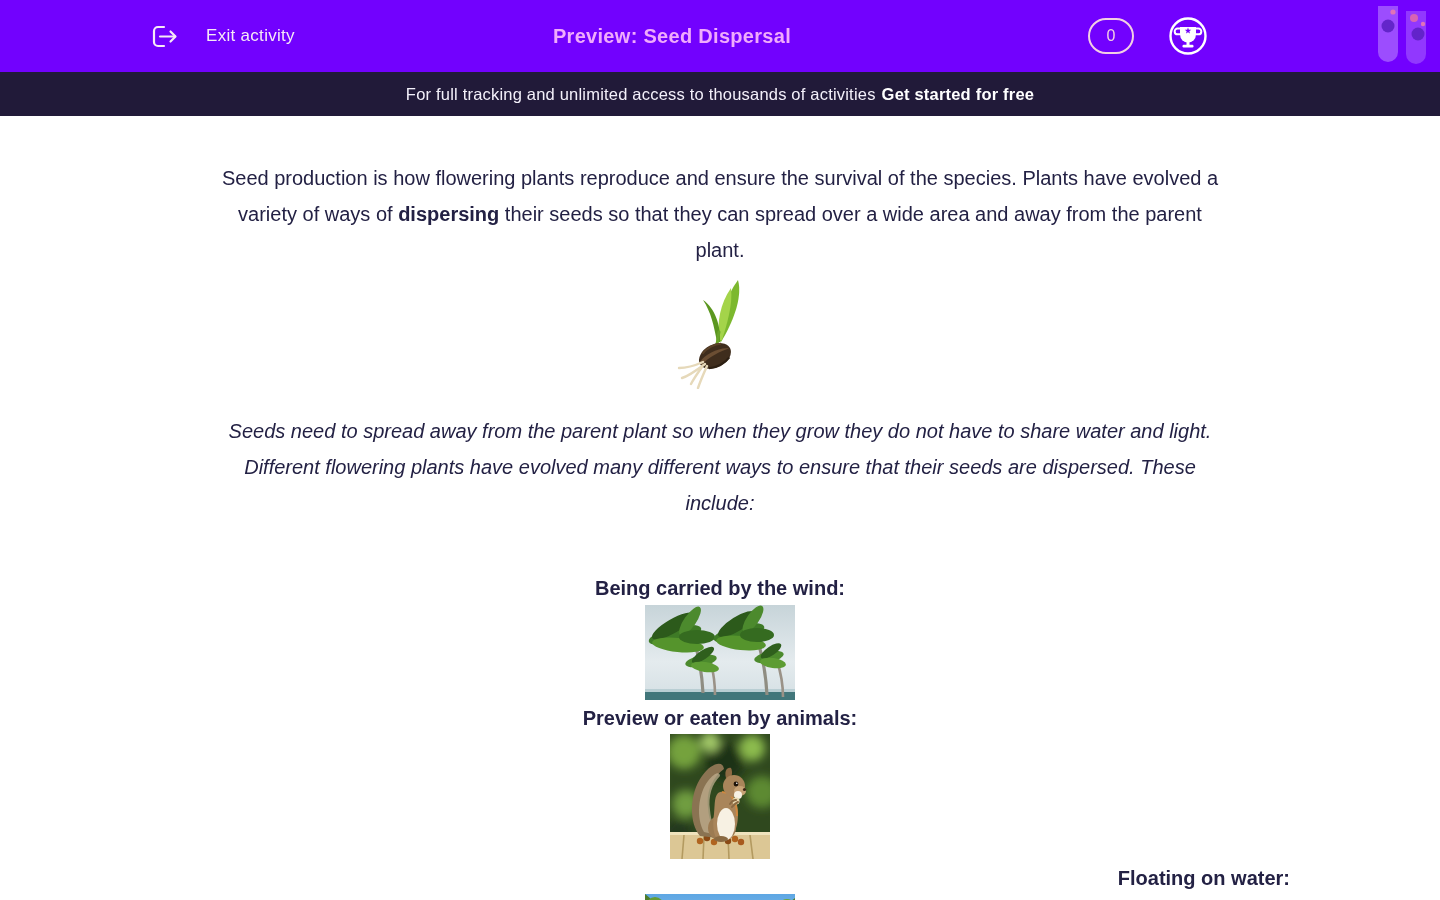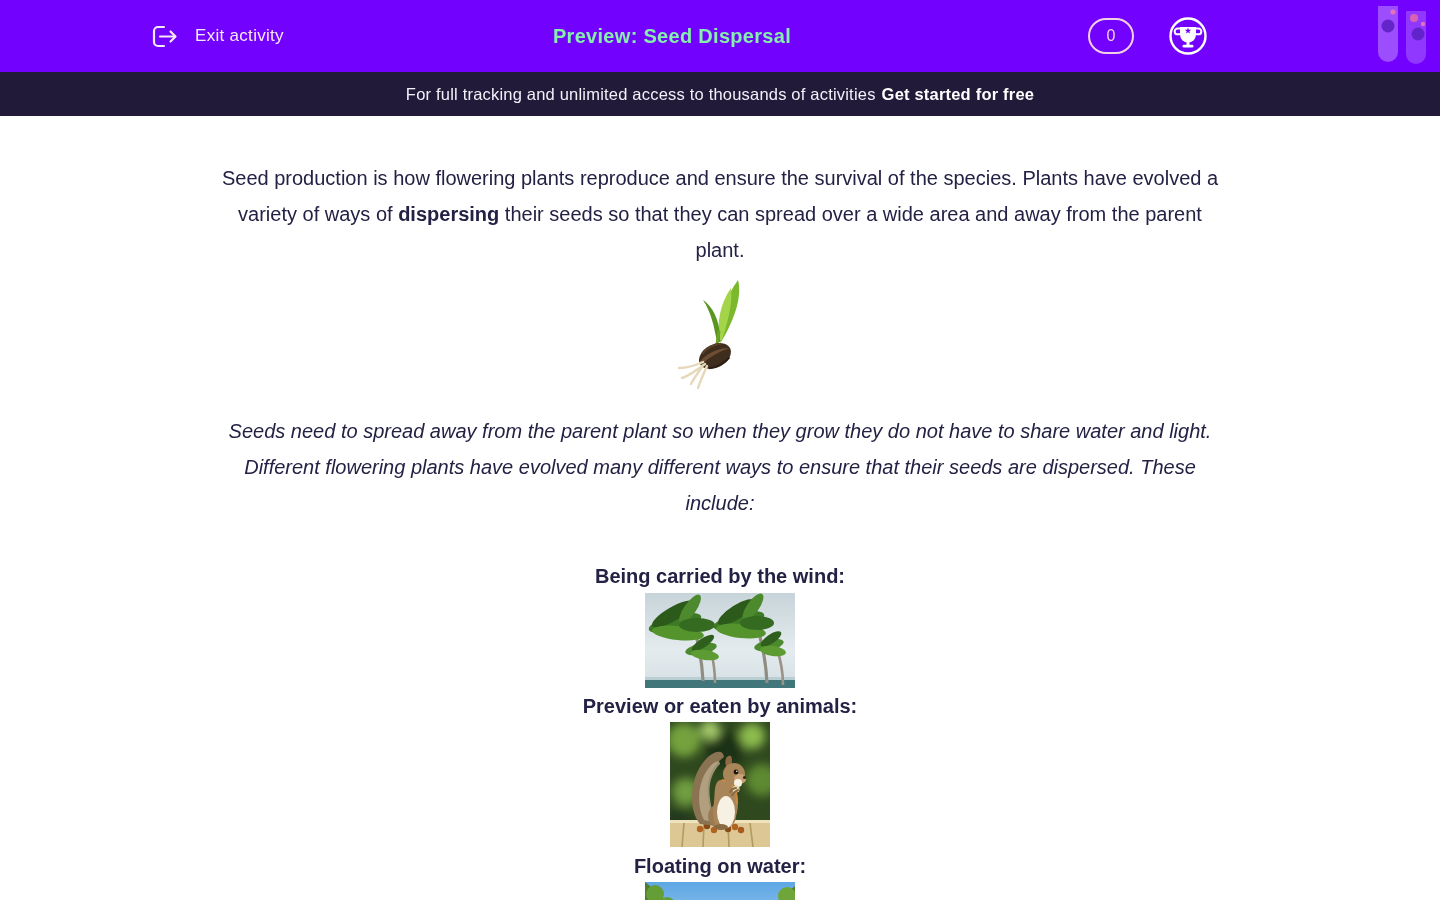--- a/index.html
+++ b/index.html
@@ -8,45 +8,45 @@
     --ink:#232144;
     --pinkish:#f3cfe3;
   }
   *{margin:0;padding:0;box-sizing:border-box;}
   html,body{width:1440px;height:900px;overflow:hidden;background:#ffffff;
     font-family:"Liberation Sans","DejaVu Sans",sans-serif;}
   
   .app-header{position:relative;height:72px;background:var(--purple);
     display:flex;align-items:center;color:#fff;}
   .exit-btn{position:absolute;left:150px;top:0;height:72px;display:flex;align-items:center;
-    gap:15px;background:none;border:none;color:#f6e9f6;font-size:17px;cursor:pointer;
+    gap:26px;background:none;border:none;color:#f6e9f6;font-size:17px;cursor:pointer;
     font-family:inherit;letter-spacing:.3px;}
   .page-title{position:absolute;left:0;right:96px;text-align:center;
-    font-weight:bold;font-size:20px;color:#86efac;letter-spacing:.3px;}
+    font-weight:bold;font-size:20px;color:#f0abfc;letter-spacing:.3px;}
   .header-right{position:absolute;right:232px;top:0;height:72px;display:flex;align-items:center;gap:34px;}
   .score-pill{min-width:46px;height:36px;border:2px solid var(--pinkish);border-radius:18px;
     display:flex;align-items:center;justify-content:center;color:var(--pinkish);
     font-size:16px;background:transparent;cursor:pointer;font-family:inherit;padding:0 14px;}
   .trophy-btn{background:none;border:none;cursor:pointer;display:flex;align-items:center;padding:0;}
   .tubes{position:absolute;right:10px;top:4px;}
   
   .upgrade-banner{height:44px;background:var(--navy);display:flex;align-items:center;justify-content:center;
     color:#f3f0fa;font-size:16.5px;letter-spacing:.2px;}
   .upgrade-banner .cta{font-weight:bold;color:#ffffff;margin-left:6px;cursor:pointer;text-decoration:none;text-align:center;}
   
   main{width:1140px;margin:0 auto;text-align:center;color:var(--ink);}
   .para{max-width:1000px;margin:0 auto;font-size:20px;line-height:36px;}
   .para-1{margin-top:44px;}
   .para-2{margin-top:24px;font-style:italic;}
   .figure{display:flex;justify-content:center;line-height:0;}
   .seedling-fig{margin-top:6px;}
   .section-heading{font-size:20px;line-height:22px;font-weight:bold;color:var(--ink);}
-  .h-wind{margin-top:44px;}
+  .h-wind{margin-top:56px;}
   .h-animals{margin-top:7px;}
-  .h-water{margin-top:8px;}
+  .h-water{margin-top:8px;text-align:right;}
   .fig-wind{margin-top:6px;}
   .fig-squirrel{margin-top:5px;}
   .fig-water{margin-top:5px;}
   svg{display:block;}
 </style>
 </head>
 <body>
 
 <header class="app-header">
   <button class="exit-btn">

